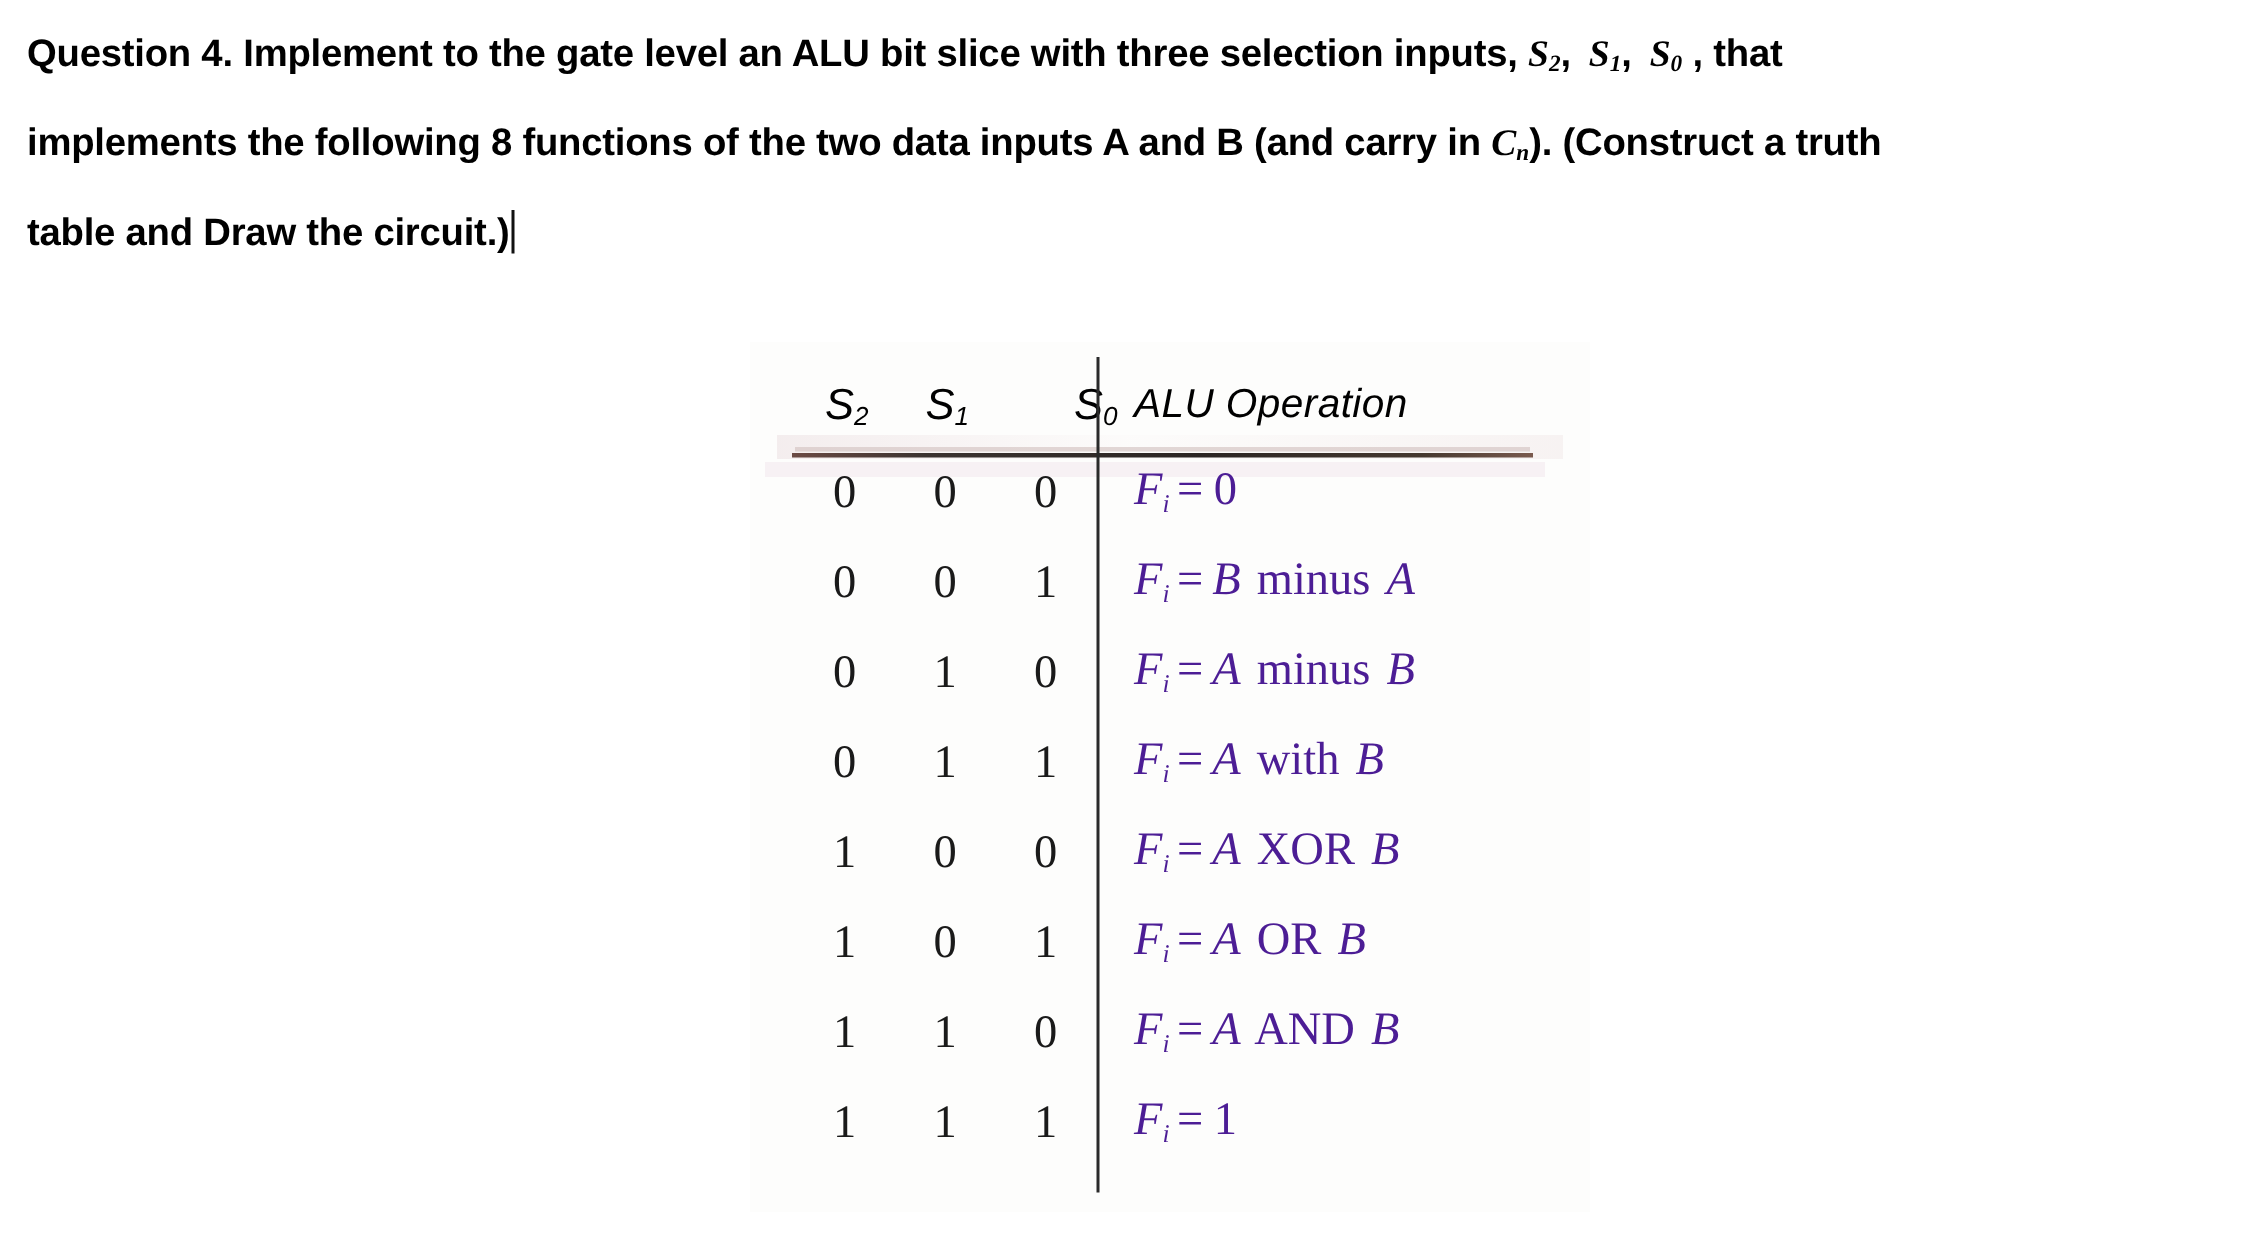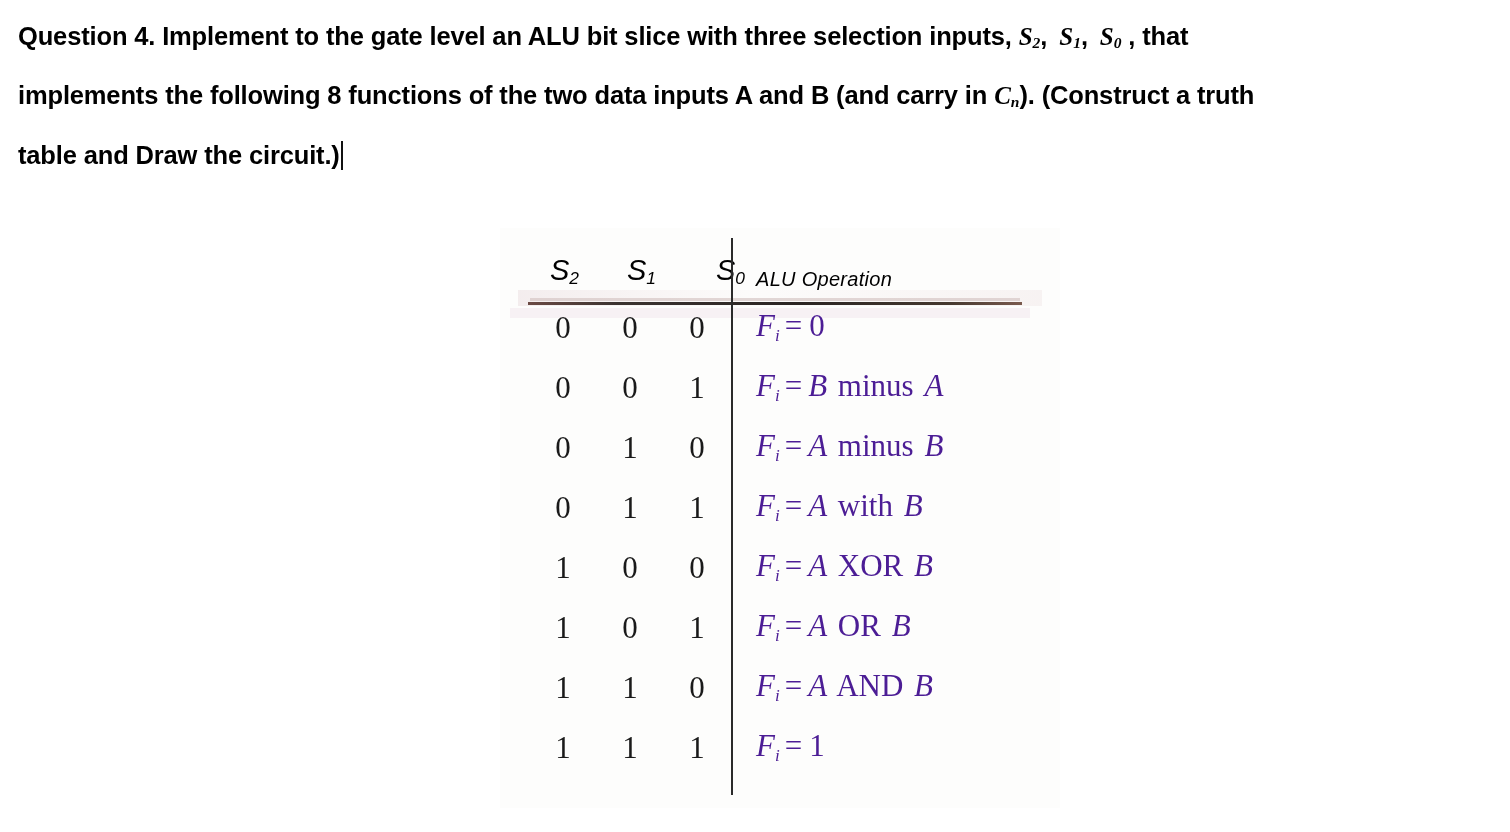--- a/index.html
+++ b/index.html
@@ -89,26 +89,26 @@
     font-size: 29px;
     color: #000000;
     top: 6px;
   }
   .tt-hcell sub {
     font-size: 0.6em;
     vertical-align: -0.25em;
     font-style: italic;
   }
   #hdr-s2 { left: 50px; }
-  #hdr-s1 { left: 127px; }
+  #hdr-s1 { left: 117px; }
   #hdr-s0 { left: 184px; margin-left: 32px; }
   #hdr-alu {
     left: 256px;
-    top: 20px;
-    font-size: 20px;
+    top: 6px;
+    font-size: 27px;
     letter-spacing: 0.3px;
   }
 
   #tt-hrule {
     position: absolute;
     left: 28px;
     top: 74px;
     width: 494px;
     height: 3px;
     background: linear-gradient(90deg, #6b4a44 0%, #3b3330 18%, #2b2523 55%, #45382f 85%, #7a5a4e 100%);

